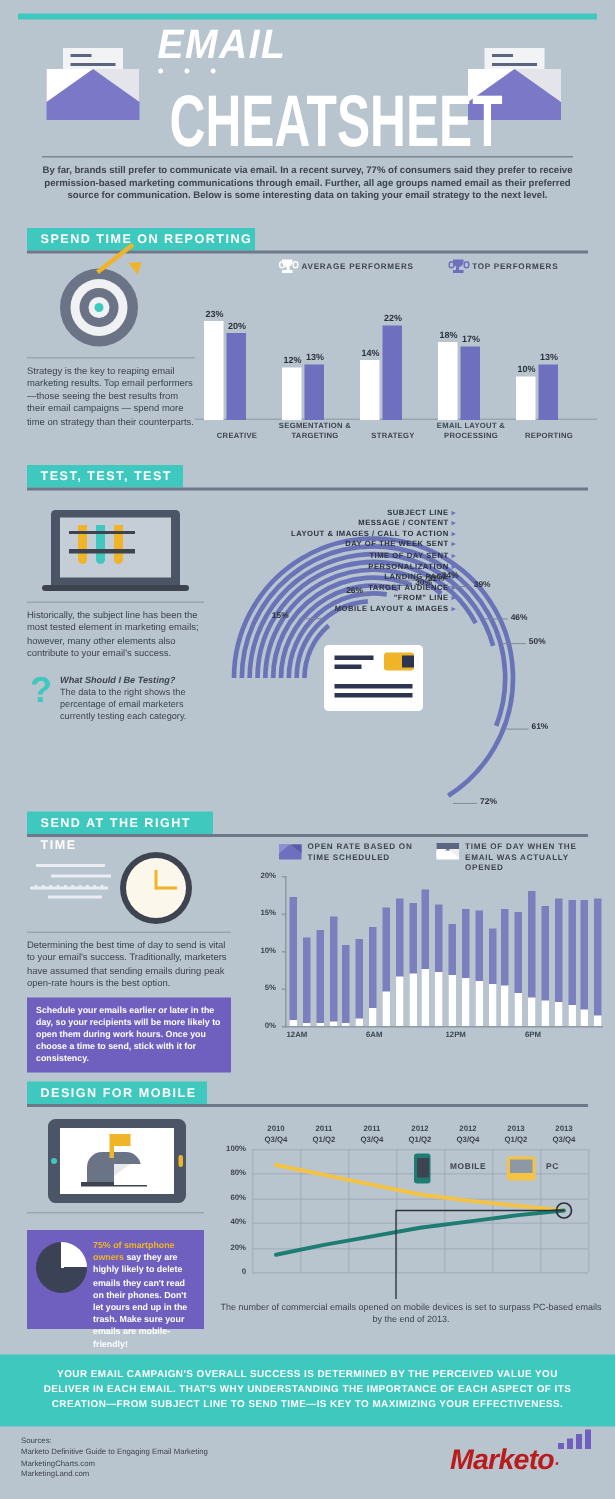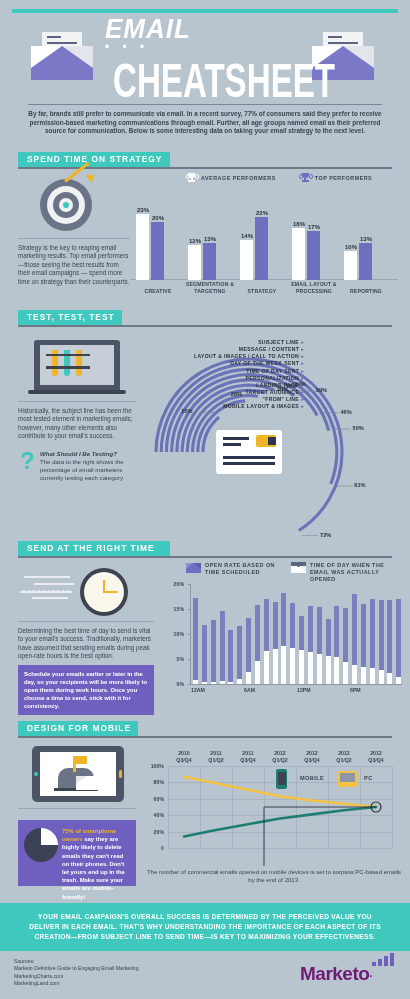--- a/index.html
+++ b/index.html
@@ -123,21 +123,21 @@
   .phone .scr{position:absolute;background:#ffffff;}
   .phone .dot{position:absolute;width:4px;height:4px;border-radius:50%;background:#3fc8bd;}
   .phone .btn{position:absolute;width:3px;height:8px;border-radius:2px;background:#f0b429;}
 
   
   .footband{position:absolute;left:0;width:410px;background:#3fc8bd;}
   .footband p{margin:0;padding:9px 22px;color:#ffffff;font-weight:bold;font-size:6.6px;line-height:10px;
       text-align:center;letter-spacing:.3px;}
   .sources{position:absolute;font-size:5.2px;line-height:7.4px;color:#3d4450;}
   .logo{position:absolute;}
-  .logo .name{font-size:19px;font-weight:bold;color:#701a75;letter-spacing:-.5px;}
+  .logo .name{font-size:19px;font-weight:bold;font-style:italic;color:#b91c1c;letter-spacing:-.5px;}
   .logo .bars{position:absolute;right:2px;top:-10px;width:26px;height:13px;}
   .logo .bars i{position:absolute;bottom:0;width:4px;background:#6f5fbe;}
 
   
   .target{position:absolute;}
   .ring{position:absolute;border-radius:50%;}
   .laptop{position:absolute;}
   .clock{position:absolute;}
 </style>
 </head>
@@ -178,21 +178,21 @@
       <div class="t-cheat">CHEATSHEET</div>
     </div>
   </div>
 
   <div class="intro">
     <div class="rule"></div>
     <p>By far, brands still prefer to communicate via email. In a recent survey, 77% of consumers said they prefer to receive permission-based marketing communications through email. Further, all age groups named email as their preferred source for communication. Below is some interesting data on taking your email strategy to the next level.</p>
   </div>
 
   <div class="banner" style="left:18px;top:152px;width:152px;">
-    <span>SPEND TIME ON STRATEGY</span>
+    <span>SPEND TIME ON REPORTING</span>
   </div>
   <div class="bandrule" style="left:18px;top:167px;width:374px;"></div>
 
   <div class="lpanel" style="left:18px;top:176px;width:112px;">
     <div class="target" style="position:relative;height:58px;">
       <div class="ring" style="left:22px;top:3px;width:52px;height:52px;background:#6b7386;"></div>
       <div class="ring" style="left:29px;top:10px;width:38px;height:38px;background:#f0f1f3;"></div>
       <div class="ring" style="left:35px;top:16px;width:26px;height:26px;background:#6b7386;"></div>
       <div class="ring" style="left:41px;top:22px;width:14px;height:14px;background:#f0f1f3;"></div>
       <div class="ring" style="left:45px;top:26px;width:6px;height:6px;background:#3fc8bd;"></div>
@@ -350,21 +350,21 @@
       <div class="pctlabel" style="left: 212.538px; top: 89.0801px;">50%</div>
       <div class="pctlabel" style="left: 200.442px; top: 72.6208px;">46%</div>
       <div class="pctlabel" style="left: 175.838px; top: 51.0397px;">39%</div>
       <div class="pctlabel" style="left: 154.54px; top: 44.5143px;">34%</div>
       <div class="pctlabel" style="left: 145.197px; top: 46.826px;">32%</div>
       <div class="pctlabel" style="left: 136.768px; top: 50.3244px;">30%</div>
       <div class="pctlabel" style="left: 90.8091px; top: 54.9314px;">26%</div>
       <div class="pctlabel" style="left: 41.2287px; top: 72.4589px;">15%</div>
     </div>
 
-  <div class="banner" style="left:18px;top:541px;width:152px;">
+  <div class="banner" style="left:18px;top:541px;width:124px;">
     <span>SEND AT THE RIGHT TIME</span>
   </div>
   <div class="bandrule" style="left:18px;top:556px;width:374px;"></div>
 
   <div class="lpanel" style="left:18px;top:566px;width:136px;">
     <div class="clock" style="position:relative;height:52px;">
       <div style="position:absolute;left:62px;top:2px;width:48px;height:48px;border-radius:50%;background:#3d4450;"></div>
       <div style="position:absolute;left:66px;top:6px;width:40px;height:40px;border-radius:50%;background:#fbf7ea;"></div>
       <div style="position:absolute;left:85px;top:14px;width:2.4px;height:13px;background:#f0b429;"></div>
       <div style="position:absolute;left:86px;top:25px;width:14px;height:2.4px;background:#f0b429;"></div>

